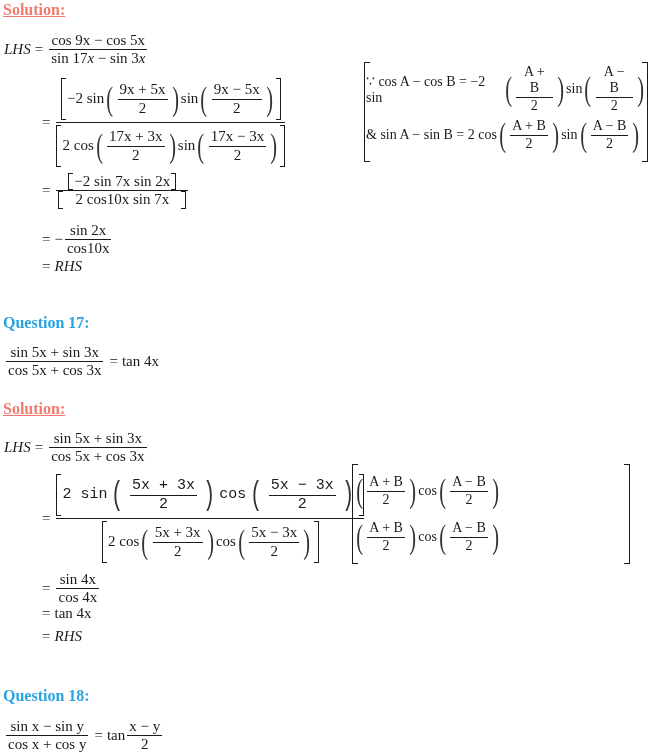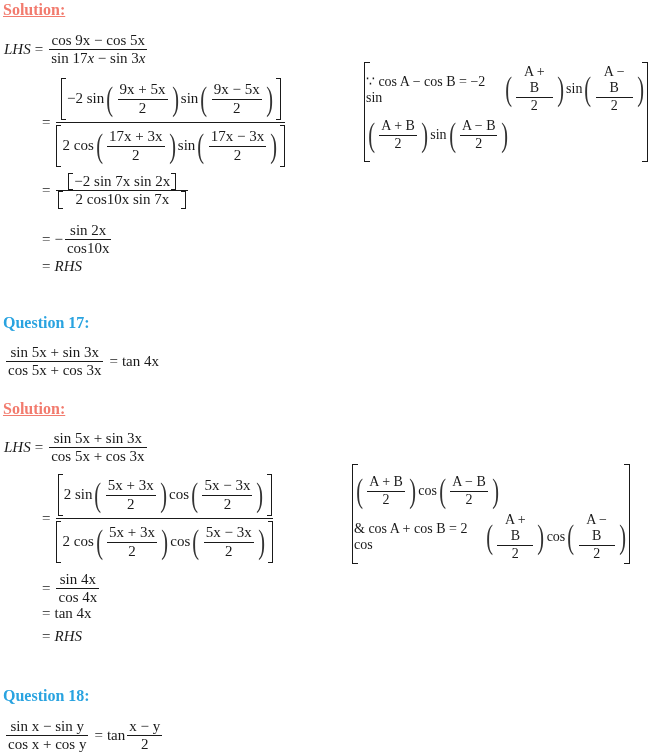--- a/index.html
+++ b/index.html
@@ -105,20 +105,21 @@
     <span class="paren">)</span>
     <span>sin</span>
     <span class="paren">(</span>
     <span class="frac">
         <span class="num">A − B</span>
         <span class="den">2</span>
       </span>
     <span class="paren">)</span>
   </div>
   <div class="line sm">
+    <span>&amp; sin A − sin B = 2 cos</span>
     <span class="paren">(</span>
     <span class="frac">
         <span class="num">A + B</span>
         <span class="den">2</span>
       </span>
     <span class="paren">)</span>
     <span>sin</span>
     <span class="paren">(</span>
     <span class="frac">
         <span class="num">A − B</span>
@@ -167,21 +168,21 @@
   <span class="frac">
     <span class="num">sin 5x + sin 3x</span>
     <span class="den">cos 5x + cos 3x</span>
   </span>
 </div>
 
 <div class="abs row" style="left:38px; top:464px;">
   <span class="eq">=</span>
   <span class="frac bigfrac">
     <span class="num">
-      <span class="bk row" style="height:42px;">
+      <span class="bk row" style="height:42px;font-family:Liberation Mono, monospace;">
         <span>2 sin</span>
         <span class="paren">(</span>
         <span class="frac">
             <span class="num">5x + 3x</span>
             <span class="den">2</span>
           </span>
         <span class="paren">)</span>
         <span>cos</span>
         <span class="paren">(</span>
         <span class="frac">
@@ -222,21 +223,20 @@
     <span class="paren">)</span>
     <span>cos</span>
     <span class="paren">(</span>
     <span class="frac">
         <span class="num">A − B</span>
         <span class="den">2</span>
       </span>
     <span class="paren">)</span>
   </div>
   <div class="line sm">
-    <span>&amp; cos A + cos B = 2 cos</span>
     <span class="paren">(</span>
     <span class="frac">
         <span class="num">A + B</span>
         <span class="den">2</span>
       </span>
     <span class="paren">)</span>
     <span>cos</span>
     <span class="paren">(</span>
     <span class="frac">
         <span class="num">A − B</span>

